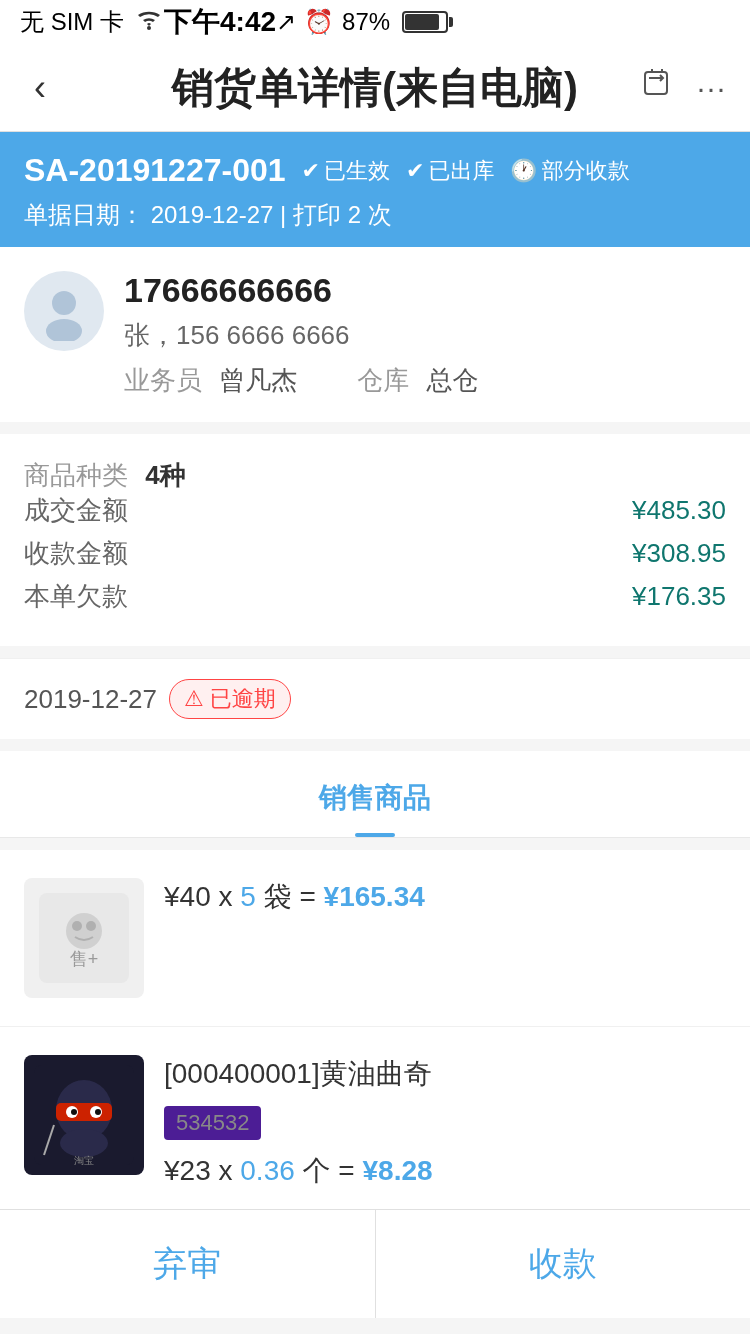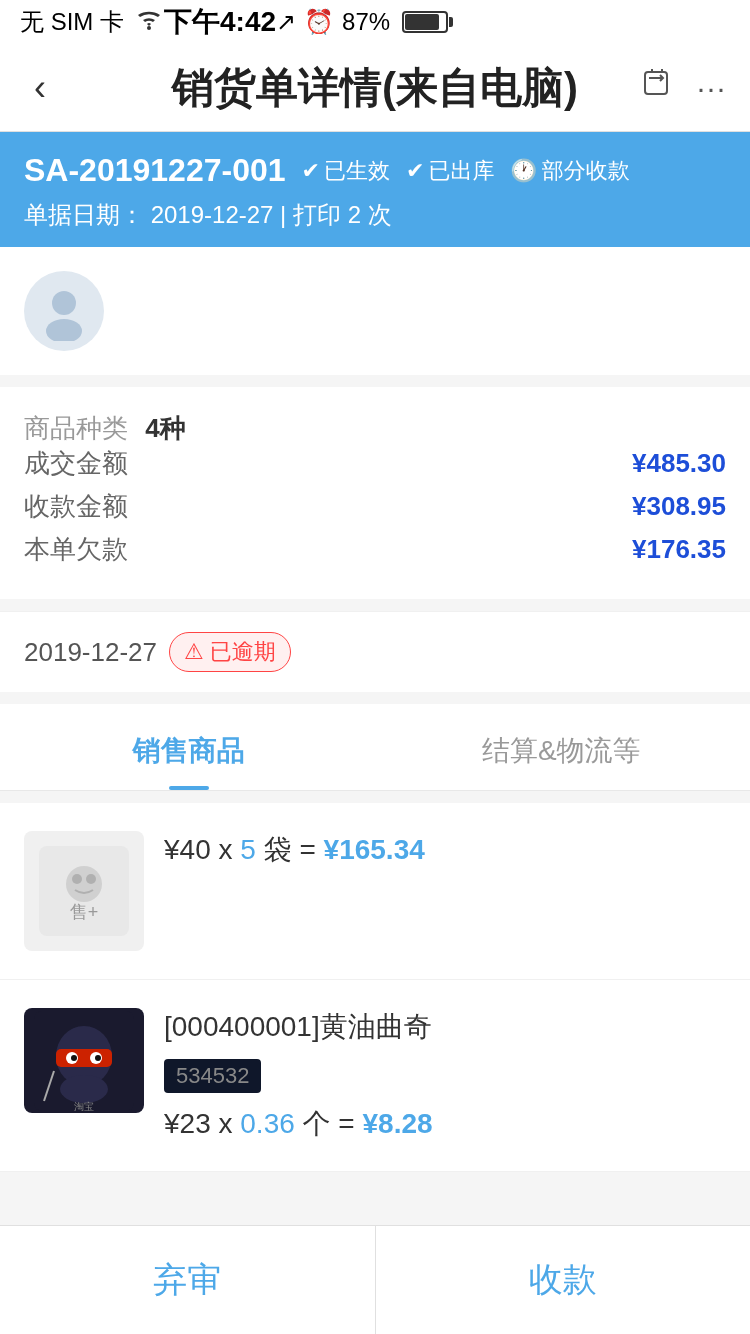--- a/index.html
+++ b/index.html
@@ -177,21 +177,21 @@
     .stats-right { text-align: right; }
     .stats-row {
       display: flex;
       justify-content: space-between;
       align-items: center;
       gap: 48px;
       margin-bottom: 8px;
       font-size: 26px;
     }
     .stats-row-label { color: #666; }
-    .stats-row-amount { color: #1d4ed8; font-weight: 700; }
+    .stats-row-amount { color: #0f766e; font-weight: 400; }
 
     
     .due-section {
       background: #fff;
       padding: 20px 24px;
       display: flex;
       align-items: center;
       gap: 12px;
       font-size: 26px;
       color: #555;
@@ -273,38 +273,38 @@
     }
     .product-info { flex: 1; }
     .product-name {
       font-size: 28px;
       color: #333;
       margin-bottom: 12px;
       font-weight: 500;
     }
     .product-sku {
       display: inline-block;
-      background: #0f172a;
+      background: #4c1d95;
       color: #888;
       font-size: 22px;
       padding: 4px 12px;
       border-radius: 4px;
       margin-bottom: 12px;
     }
     .product-price {
       font-size: 28px;
       color: #333;
     }
     .product-price .qty { color: #4da8e8; }
     .product-price .total { color: #4da8e8; font-weight: 700; }
 
     
     .bottom-bar {
       position: fixed;
-      bottom: 0;
+      bottom: 16px;
       left: 0;
       width: 750px;
       height: 109px;
       background: #fff;
       display: flex;
       border-top: 1px solid #e0e0e0;
       font-family: Liberation Serif, serif;
     }
     .bottom-btn {
       flex: 1;
@@ -314,21 +314,21 @@
       font-size: 34px;
       font-weight: 500;
       cursor: pointer;
     }
     .bottom-btn.left { color: #4da8e8; border-right: 1px solid #e0e0e0; }
     .bottom-btn.right { color: #4da8e8; }
 
     
     .owl-placeholder {
       width: 120px;
-      height: 105px;
+      height: 120px;
       border-radius: 8px;
       background: #1a1a2e;
       display: flex;
       align-items: center;
       justify-content: center;
     }
   </style>
 </head>
 <body>
 
@@ -393,20 +393,34 @@
   </div>
 </div>
 
 <div class="customer-section">
   <div class="avatar">
     <svg viewBox="0 0 60 60" fill="none">
       <circle cx="30" cy="22" r="12" fill="#b0c4d8"></circle>
       <ellipse cx="30" cy="50" rx="18" ry="12" fill="#b0c4d8"></ellipse>
     </svg>
   </div>
+  <div class="customer-info">
+    <div class="customer-name">17666666666</div>
+    <div class="customer-phone">张，156 6666 6666</div>
+    <div class="customer-meta">
+      <span>
+        <span class="meta-label">业务员</span>
+        <span style="margin-left:10px">曾凡杰</span>
+      </span>
+      <span>
+        <span class="meta-label">仓库</span>
+        <span style="margin-left:10px">总仓</span>
+      </span>
+    </div>
+  </div>
 </div>
 
 <div class="stats-section">
   <div class="stats-left">
     <span class="stats-label">商品种类</span>
     <span class="stats-value">4种</span>
   </div>
   <div class="stats-right">
     <div class="stats-row">
       <span class="stats-row-label">成交金额</span>
@@ -428,23 +442,20 @@
   <span class="overdue-badge">
     <span style="color:#ff4444">⚠</span>
     <span>已逾期</span>
   </span>
 </div>
 
 <div class="tabs-section">
   <div class="tabs">
     <div class="tab active">
       <span>销售商品</span>
-    </div>
-    <div class="tab">
-      <span>结算&amp;物流等</span>
     </div>
   </div>
 </div>
 
 <div class="divider"></div>
 
 <div class="product-list">
 
   <div class="product-item">
     <div class="product-thumb">

